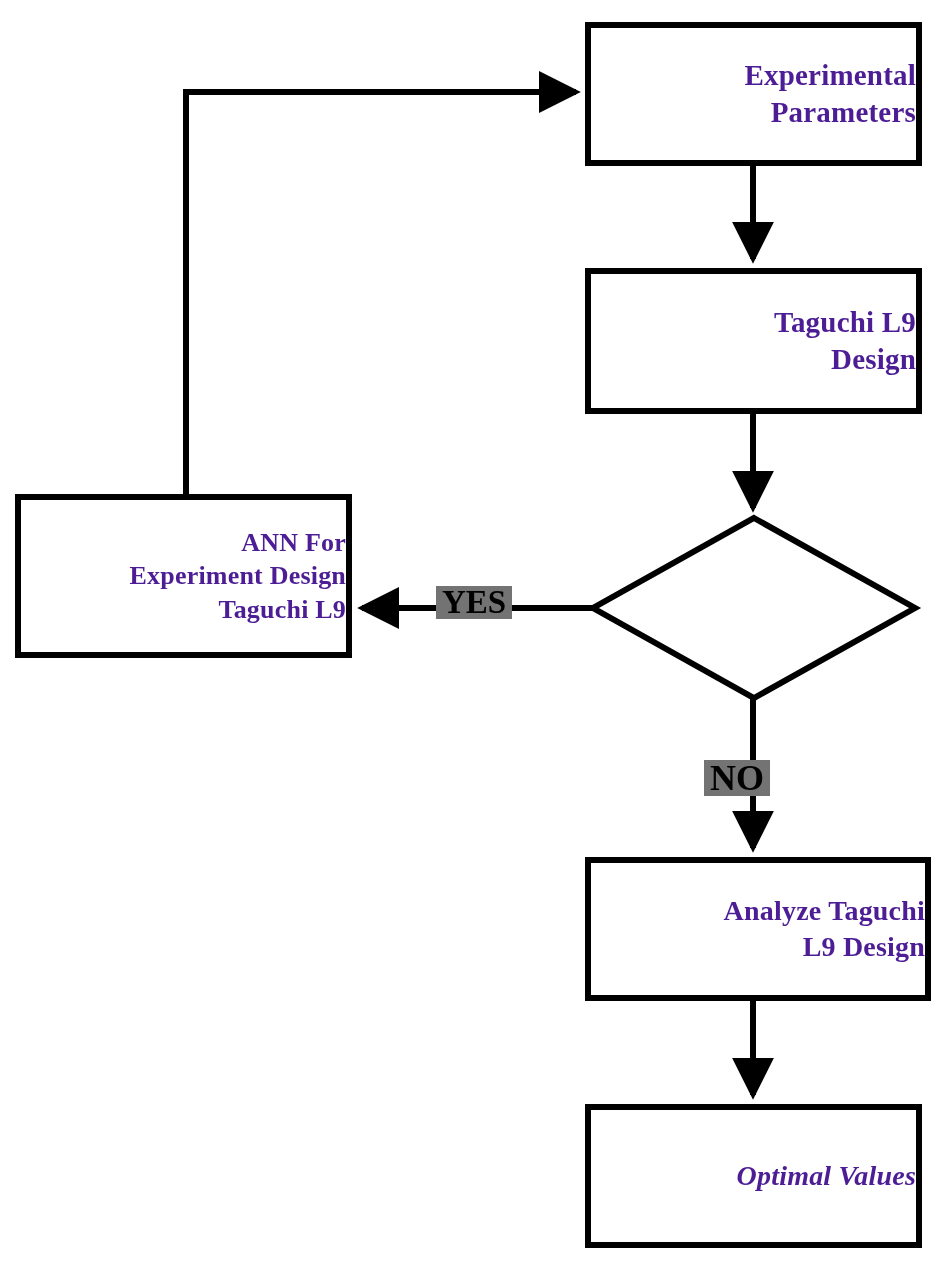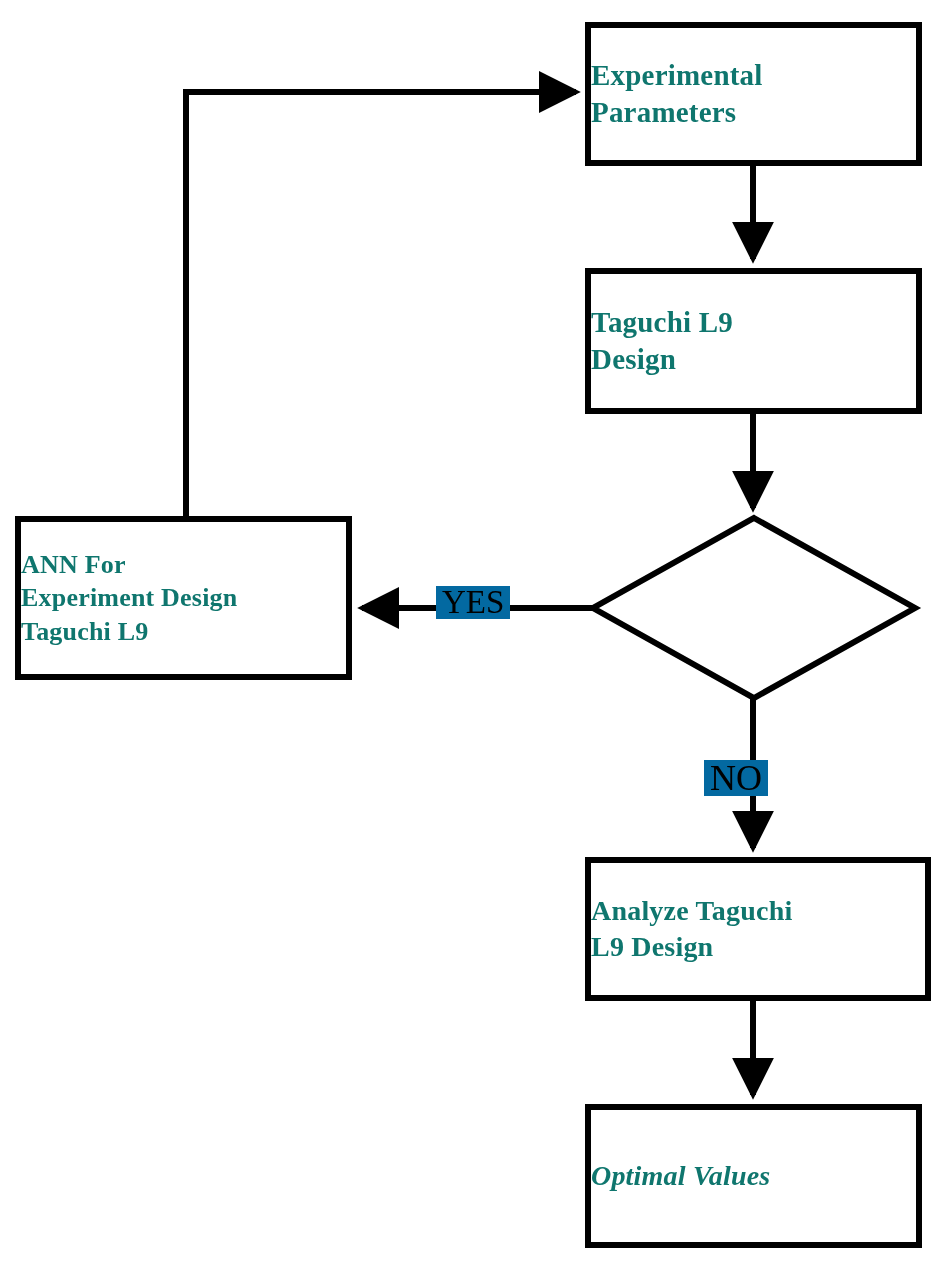--- a/index.html
+++ b/index.html
@@ -24,23 +24,23 @@
     top: 0;
     width: 950px;
     height: 1268px;
   }
   .node {
     position: absolute;
     box-sizing: border-box;
     display: flex;
     align-items: center;
     justify-content: center;
-    text-align: left;
+    text-align: right;
     font-weight: bold;
-    color: #0f766e;
+    color: #4c1d95;
     line-height: 1.28;
     letter-spacing: 0.2px;
   }
   .node.process {
     border: 6px solid #000000;
     background: #ffffff;
   }
   .node.decision {
     background: transparent;
     border: none;
@@ -52,21 +52,21 @@
   }
   #node-experimental-parameters {
     left: 585px; top: 22px; width: 337px; height: 144px;
     font-size: 29px;
   }
   #node-taguchi-design {
     left: 585px; top: 268px; width: 337px; height: 146px;
     font-size: 29px;
   }
   #node-ann-experiment {
-    left: 15px; top: 516px; width: 337px; height: 164px;
+    left: 15px; top: 494px; width: 337px; height: 164px;
     font-size: 26px;
   }
   #node-analyze-taguchi {
     left: 585px; top: 857px; width: 346px; height: 144px;
     font-size: 28px;
   }
   #node-optimal-values {
     left: 585px; top: 1104px; width: 337px; height: 144px;
     font-size: 28px;
     font-style: italic;
@@ -74,23 +74,23 @@
   #node-missing-values {
     left: 590px; top: 515px; width: 328px; height: 186px;
     font-size: 28px;
   }
   #node-missing-values .node-label {
     position: relative;
     z-index: 3;
   }
   .edge-label {
     position: absolute;
-    font-weight: normal;
+    font-weight: bold;
     color: #000000;
-    background: #0369a1;
+    background: #737373;
     padding: 0 6px;
     line-height: 1;
     z-index: 4;
   }
   #edge-label-yes {
     left: 436px; top: 586px;
     font-size: 33px;
   }
   #edge-label-no {
     left: 704px; top: 760px;

